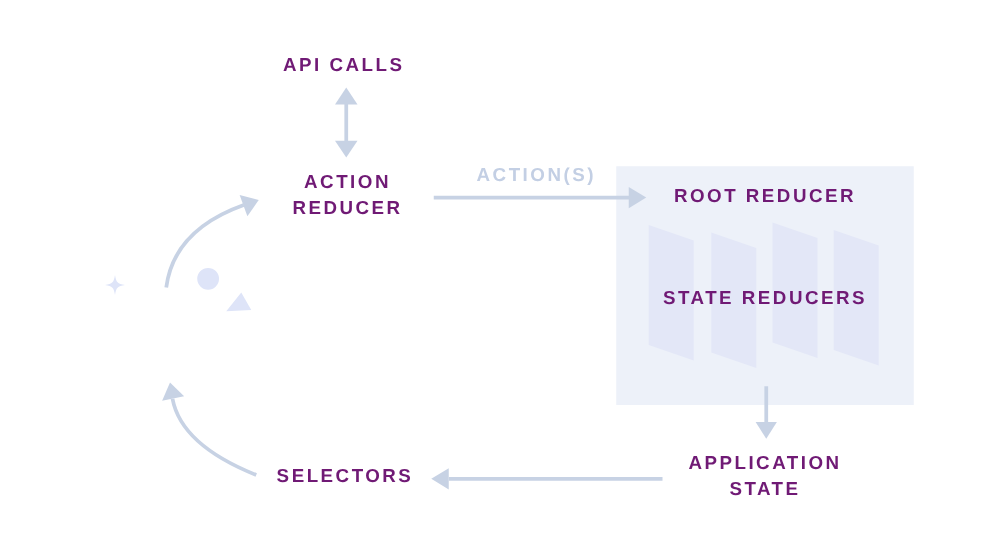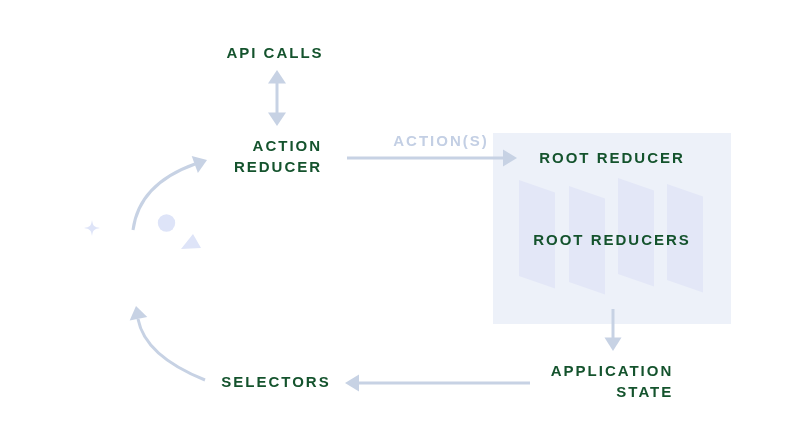--- a/index.html
+++ b/index.html
@@ -15,25 +15,25 @@
     position:absolute;width:36px;height:96px;background:#e3e7f7;
     transform:skewY(19deg);transform-origin:top left;
   }
   .s1{left:519px;top:180px}
   .s2{left:569px;top:186px}
   .s3{left:618px;top:178px}
   .s4{left:667px;top:184px}
   .overlay{position:absolute;left:0;top:0;width:800px;height:444px;}
   .label{
     position:absolute;transform:translate(-50%,-50%);
-    color:#14532d;font-weight:700;font-size:15px;letter-spacing:2px;
+    color:#701a75;font-weight:700;font-size:15px;letter-spacing:2px;
     line-height:21px;text-align:center;white-space:nowrap;z-index:3;
   }
-  .muted{color:#c3cfe4;margin-left:12px;}
-  .ln{display:block;text-align:right;}
+  .muted{color:#c3cfe4;}
+  .ln{display:block;}
   .lbl-api{left:275px;top:52px}
   .lbl-ac{left:278px;top:156px}
   .lbl-actions{left:429px;top:140px}
   .lbl-rr{left:612px;top:157px}
   .lbl-sr{left:612px;top:239px}
   .lbl-as{left:612px;top:381px}
   .lbl-sel{left:276px;top:381px}
   .lbl-rc{left:139px;top:266px}
 </style>
 </head>
@@ -91,21 +91,21 @@
 
   <div class="label lbl-ac">
     <span class="ln">ACTION</span>
     <span class="ln">REDUCER</span>
   </div>
 
   <div class="label muted lbl-actions">ACTION(S)</div>
 
   <div class="label lbl-rr">ROOT REDUCER</div>
 
-  <div class="label lbl-sr">ROOT REDUCERS</div>
+  <div class="label lbl-sr">STATE REDUCERS</div>
 
   <div class="label lbl-sel">SELECTORS</div>
 
   <div class="label lbl-as">
     <span class="ln">APPLICATION</span>
     <span class="ln">STATE</span>
   </div>
 
 
 </div>

